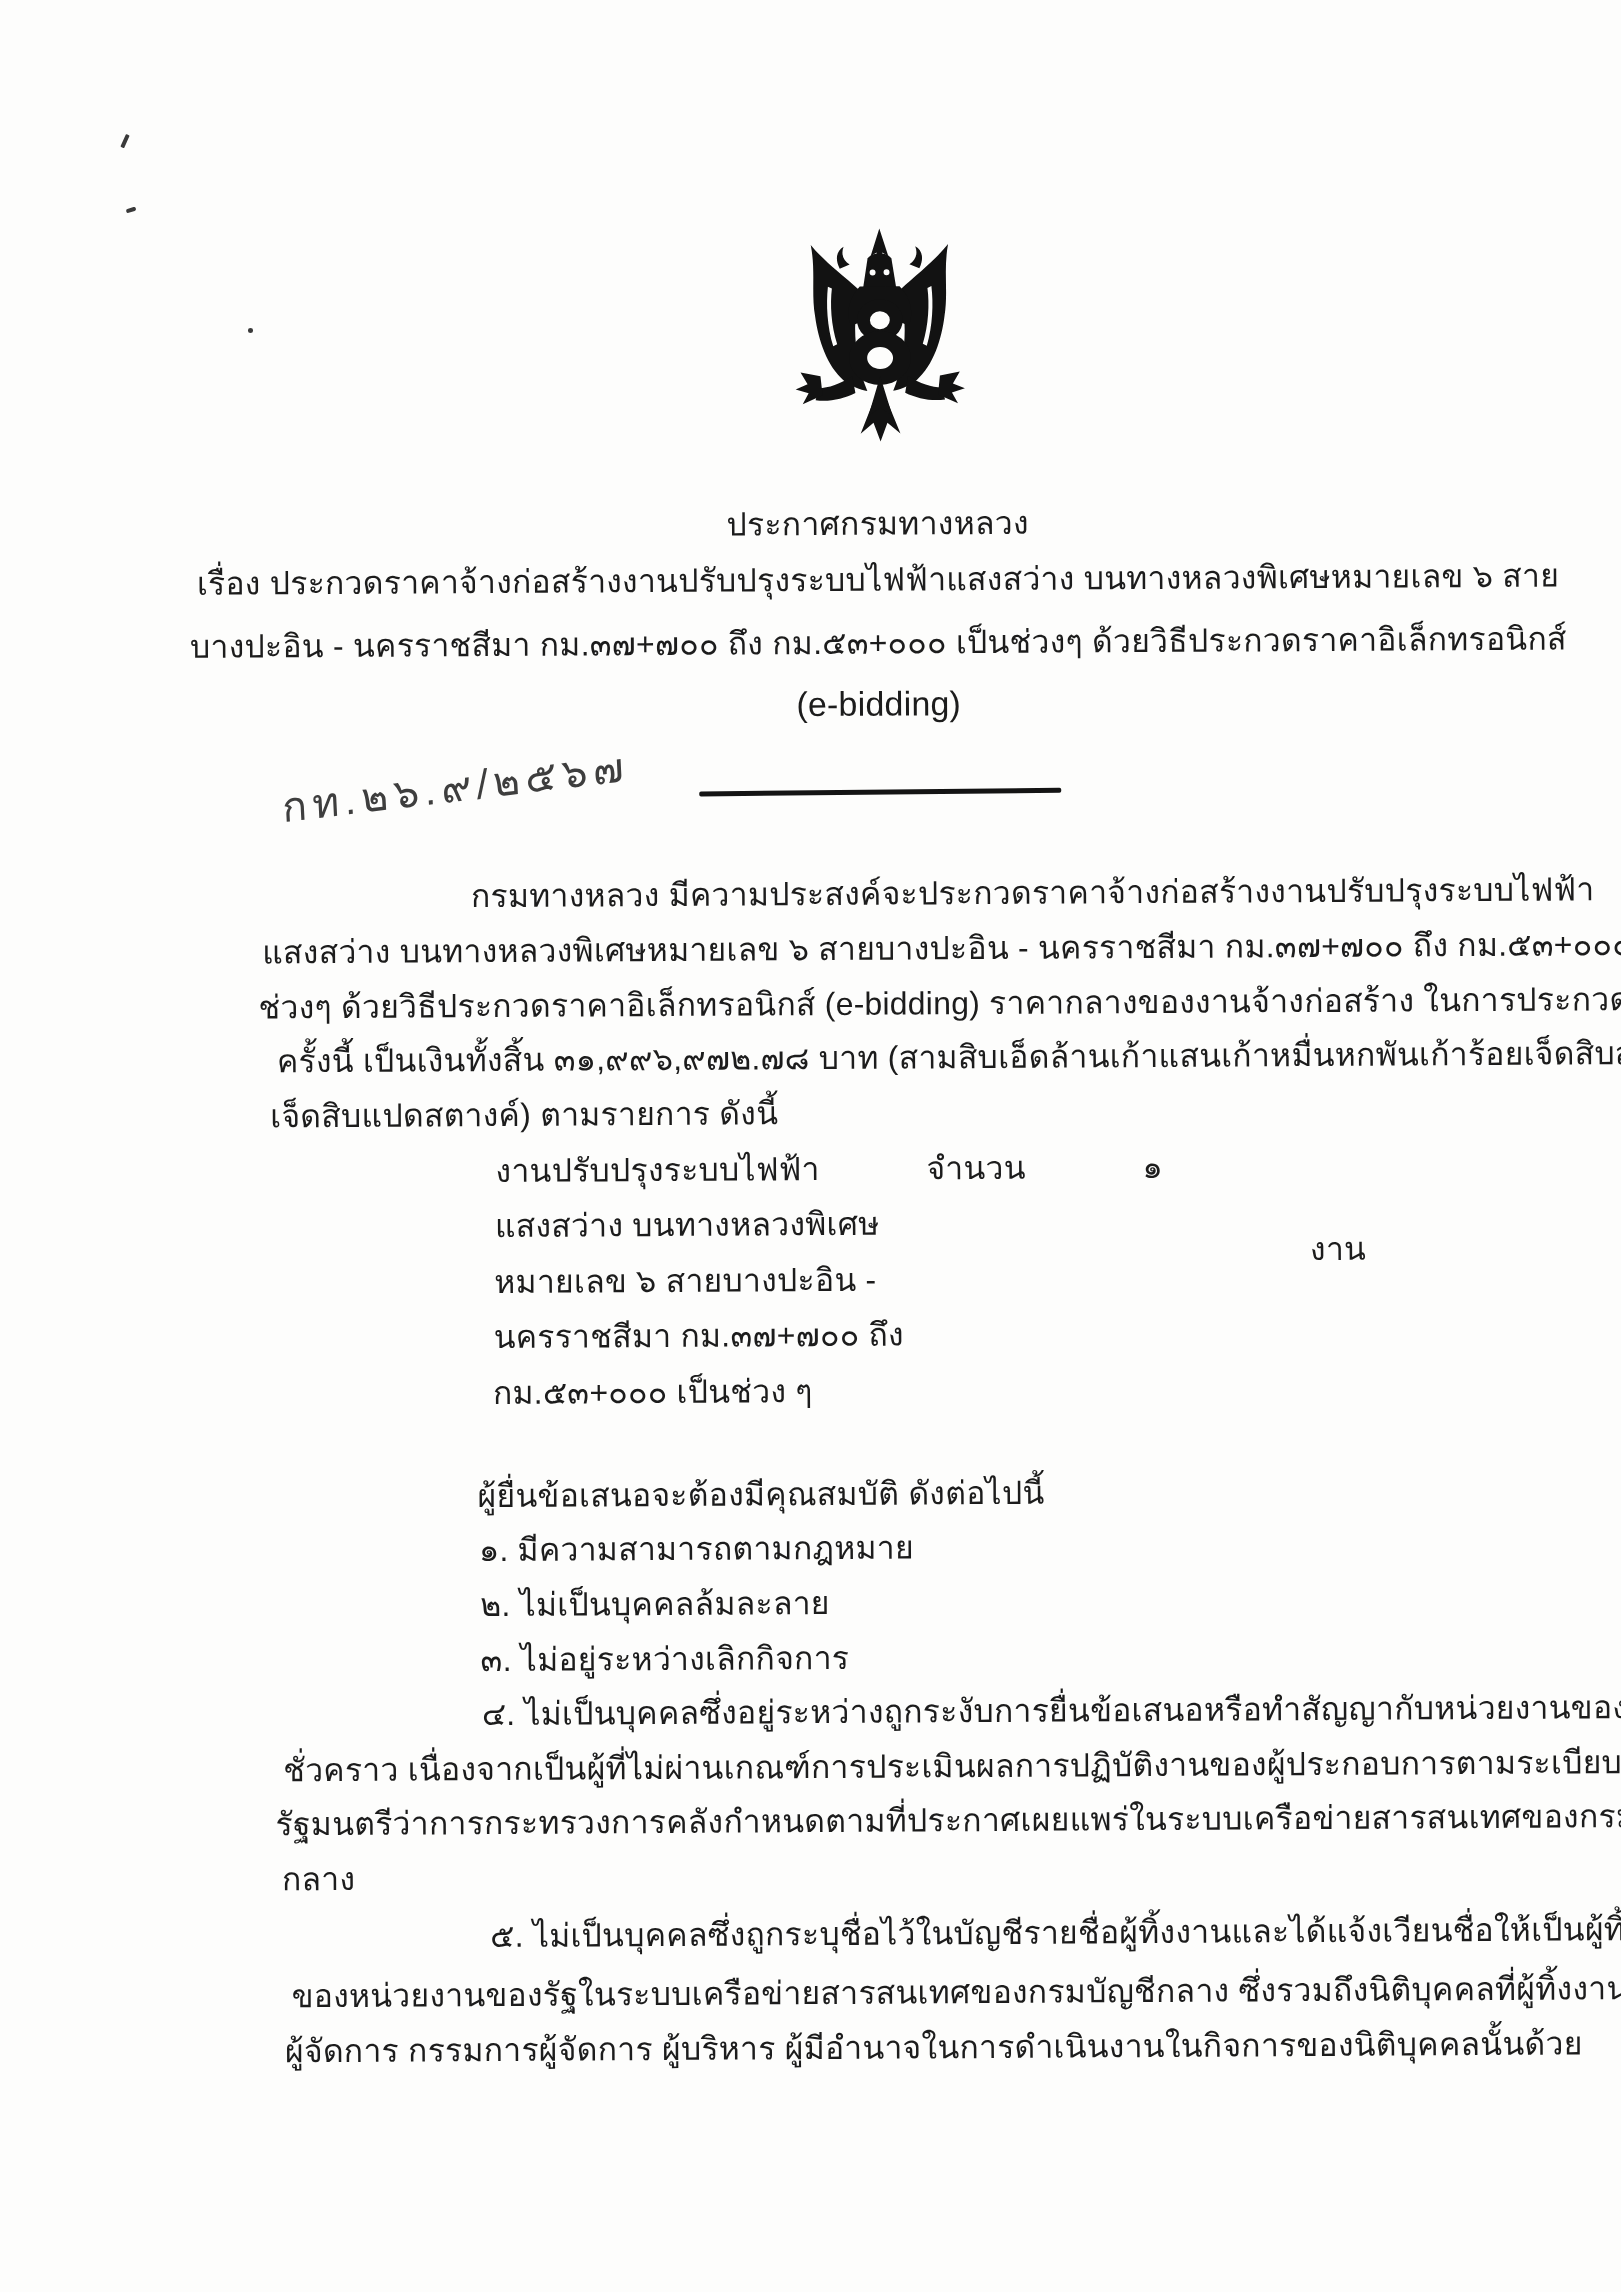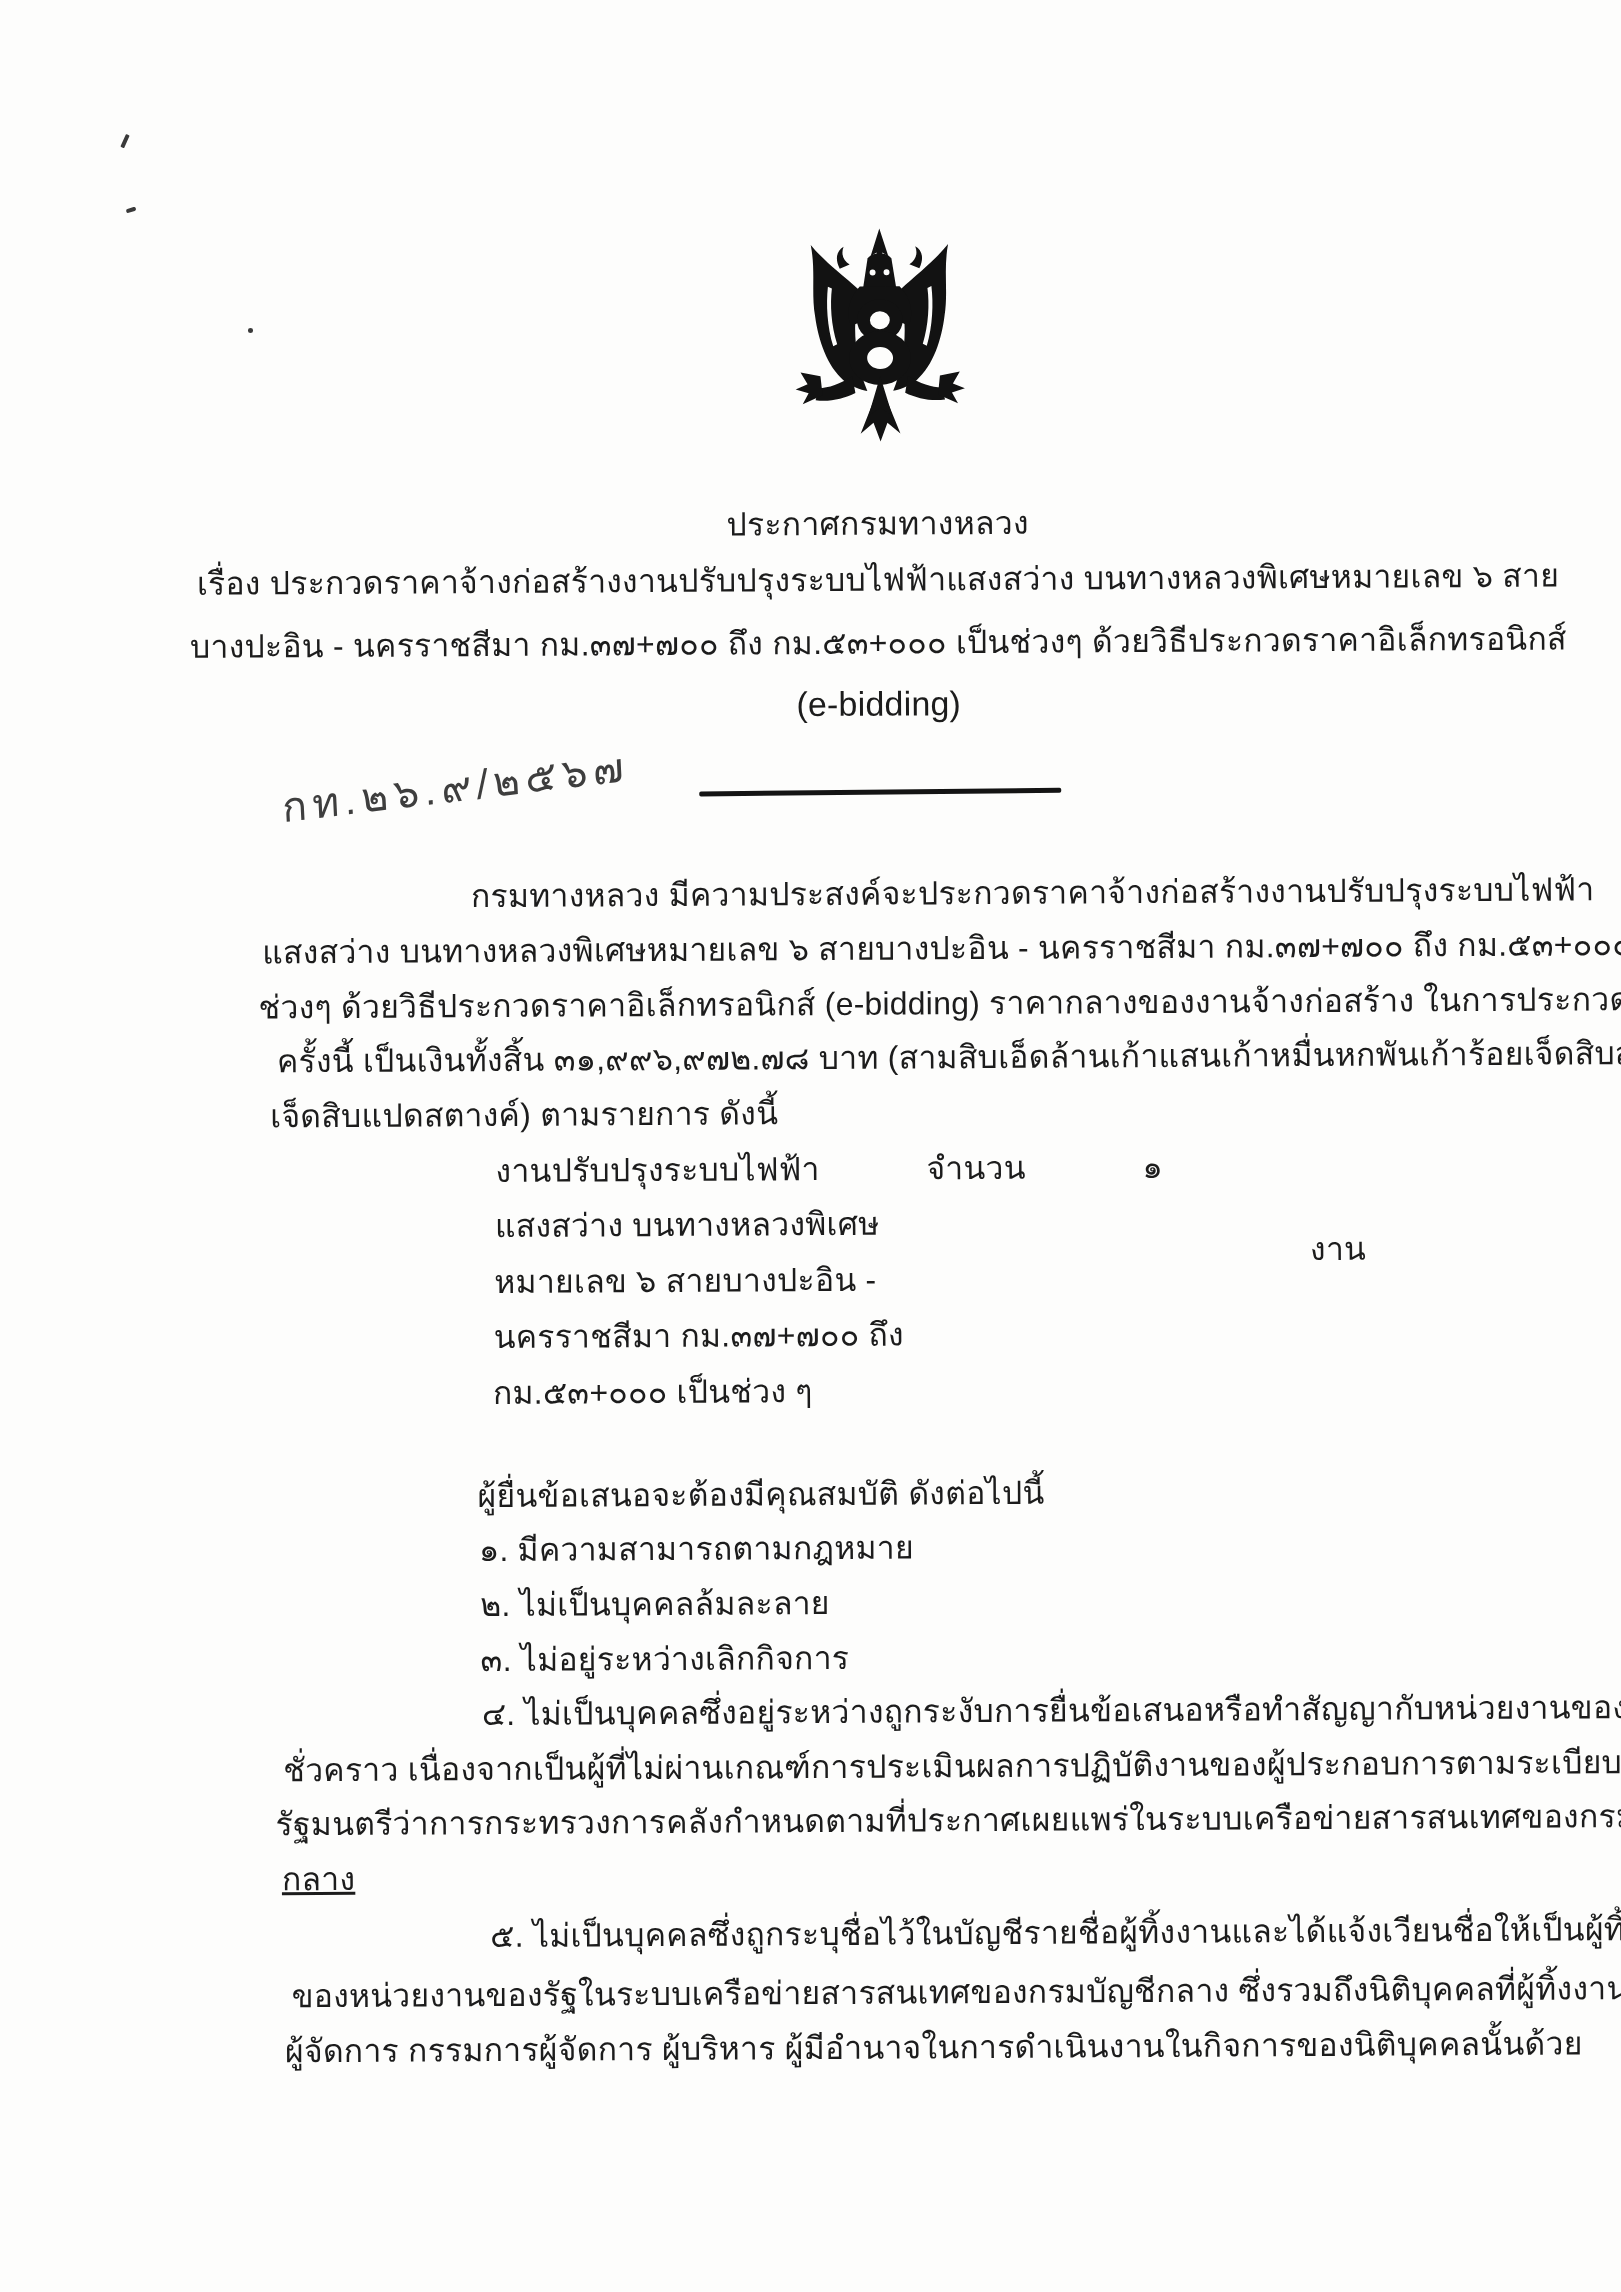--- a/index.html
+++ b/index.html
@@ -121,20 +121,20 @@
     <div class="line" style="top:1311px;left:491px;">นครราชสีมา กม.๓๗+๗๐๐ ถึง</div>
     <div class="line" style="top:1367px;left:490px;">กม.๕๓+๐๐๐ เป็นช่วง ๆ</div>
 
     <div class="line" style="top:1470px;left:474px;">ผู้ยื่นข้อเสนอจะต้องมีคุณสมบัติ ดังต่อไปนี้</div>
     <div class="line" style="top:1524px;left:475px;">๑. มีความสามารถตามกฎหมาย</div>
     <div class="line" style="top:1579px;left:476px;">๒. ไม่เป็นบุคคลล้มละลาย</div>
     <div class="line" style="top:1634px;left:476px;">๓. ไม่อยู่ระหว่างเลิกกิจการ</div>
     <div class="line" style="top:1688px;left:477px;">๔. ไม่เป็นบุคคลซึ่งอยู่ระหว่างถูกระงับการยื่นข้อเสนอหรือทำสัญญากับหน่วยงานของรัฐไว้</div>
     <div class="line" style="top:1743px;left:278px;">ชั่วคราว เนื่องจากเป็นผู้ที่ไม่ผ่านเกณฑ์การประเมินผลการปฏิบัติงานของผู้ประกอบการตามระเบียบ ที่</div>
     <div class="line" style="top:1797px;left:270px;">รัฐมนตรีว่าการกระทรวงการคลังกำหนดตามที่ประกาศเผยแพร่ในระบบเครือข่ายสารสนเทศของกรมบัญชี</div>
-    <div class="line" style="top:1852px;left:276px;text-decoration:underline;">กลาง</div>
+    <div class="line" style="top:1852px;left:276px;">กลาง</div>
     <div class="line" style="top:1910px;left:484px;">๕. ไม่เป็นบุคคลซึ่งถูกระบุชื่อไว้ในบัญชีรายชื่อผู้ทิ้งงานและได้แจ้งเวียนชื่อให้เป็นผู้ทิ้งงาน</div>
     <div class="line" style="top:1969px;left:285px;">ของหน่วยงานของรัฐในระบบเครือข่ายสารสนเทศของกรมบัญชีกลาง ซึ่งรวมถึงนิติบุคคลที่ผู้ทิ้งงานเป็นหุ้นส่วน</div>
     <div class="line" style="top:2024px;left:278px;">ผู้จัดการ กรรมการผู้จัดการ ผู้บริหาร ผู้มีอำนาจในการดำเนินงานในกิจการของนิติบุคคลนั้นด้วย</div>
 
   </div>
 </div>
 
 
 </body></html>

